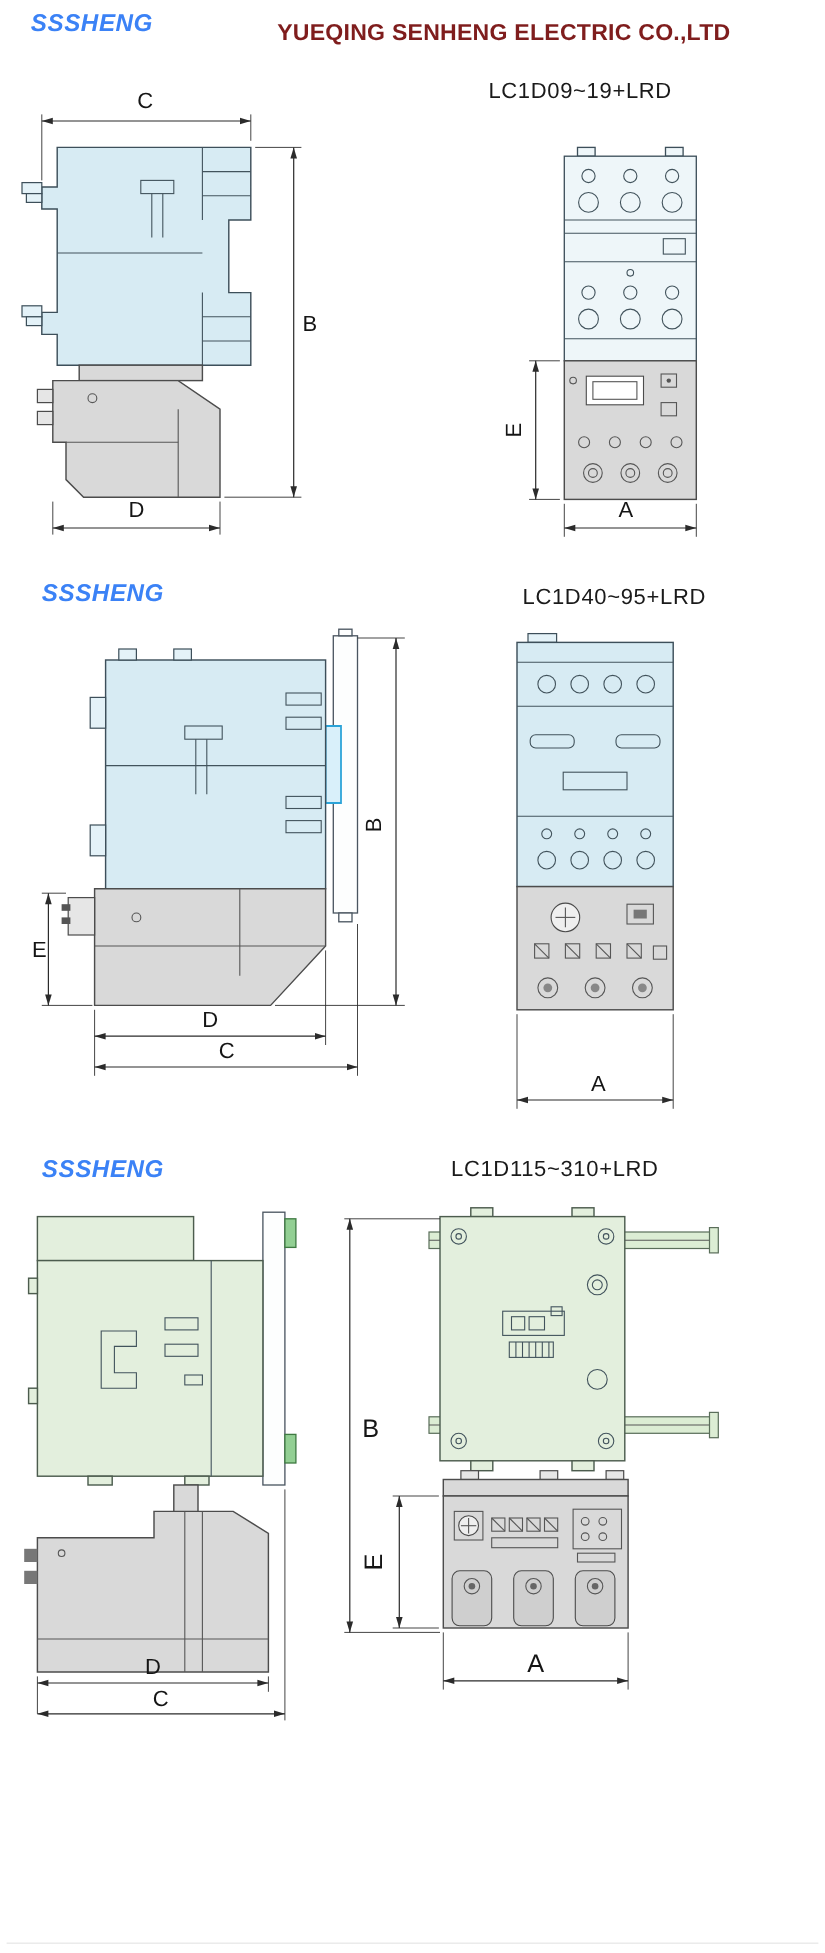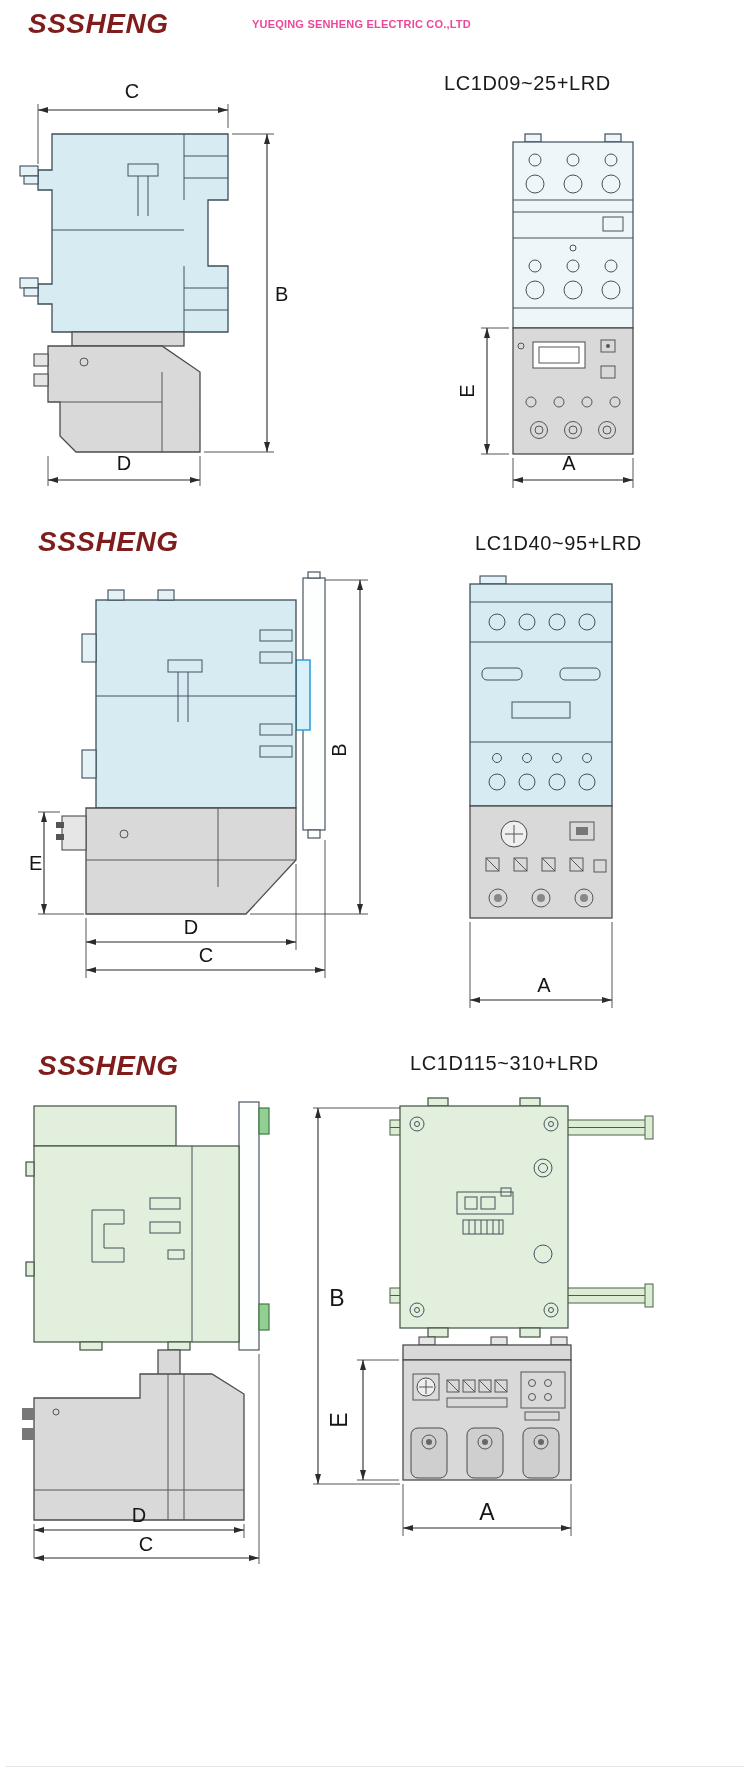--- a/index.html
+++ b/index.html
@@ -1,22 +1,22 @@
 <!DOCTYPE html>
 <html><head>
 <meta charset="utf-8">
 <title>Dimension Drawings</title>
 <style>
   * { margin:0; padding:0; box-sizing:border-box; }
   html,body { background:#fff; }
   .page { position:relative; width:750px; height:1775px; background:#ffffff;
           font-family:"Liberation Sans", sans-serif; overflow:hidden; }
-  .logo { position:absolute; font-style:italic; font-weight:bold; font-size:28px;
-          color:#7f1d1d; letter-spacing:0.5px; white-space:nowrap; }
-  .company { position:absolute; font-weight:bold; font-size:11px; color:#ec4899;
+  .logo { position:absolute; font-style:italic; font-weight:bold; font-size:22px;
+          color:#3b82f6; letter-spacing:0.5px; white-space:nowrap; }
+  .company { position:absolute; font-weight:bold; font-size:21px; color:#7f1d1d;
           letter-spacing:0.2px; white-space:nowrap; }
   .model-title { position:absolute; font-size:20px; color:#1a1a1a; letter-spacing:0.6px;
           white-space:nowrap; }
   svg.drawing { position:absolute; overflow:visible; }
   .dim { stroke:#2b2b2b; stroke-width:1.1; fill:none; }
   .ext { stroke:#2b2b2b; stroke-width:0.8; fill:none; }
   .blue  { fill:#d7ebf3; stroke:#3d4f5a; stroke-width:1.3; }
   .blue2 { fill:#e4f2f8; stroke:#3d4f5a; stroke-width:1.1; }
   .blue3 { fill:#eef6f9; stroke:#3d4f5a; stroke-width:1.2; }
   .white { fill:#fdfefe; stroke:#4a5560; stroke-width:1.2; }
@@ -46,21 +46,21 @@
 </svg>
 
 <div class="page">
 
   <div>
     <div class="logo" style="left:28px; top:8px;">SSSHENG</div>
     <div class="company" style="left:252px; top:18px;">YUEQING SENHENG ELECTRIC CO.,LTD</div>
   </div>
 
   <div>
-    <div class="model-title" style="left:444px; top:72px;">LC1D09~25+LRD</div>
+    <div class="model-title" style="left:444px; top:72px;">LC1D09~19+LRD</div>
 
     <svg class="drawing" style="left:12px; top:70px;" width="290" height="432" viewBox="0 0 290 432">
       <g>
         <line class="ext" x1="26" y1="34" x2="26" y2="94"></line>
         <line class="ext" x1="216" y1="34" x2="216" y2="58"></line>
         <line class="dim" x1="26" y1="40" x2="216" y2="40" marker-start="url(#aS)" marker-end="url(#aE)"></line>
         <text class="dim-label" x="120" y="28" text-anchor="middle">C</text>
       </g>
       <g>
         <path class="blue" d="M40,64 H216 V130 H196 V196 H216 V262 H40 V234 H26 V214 H40 V120 H26 V100 H40 Z"></path>

